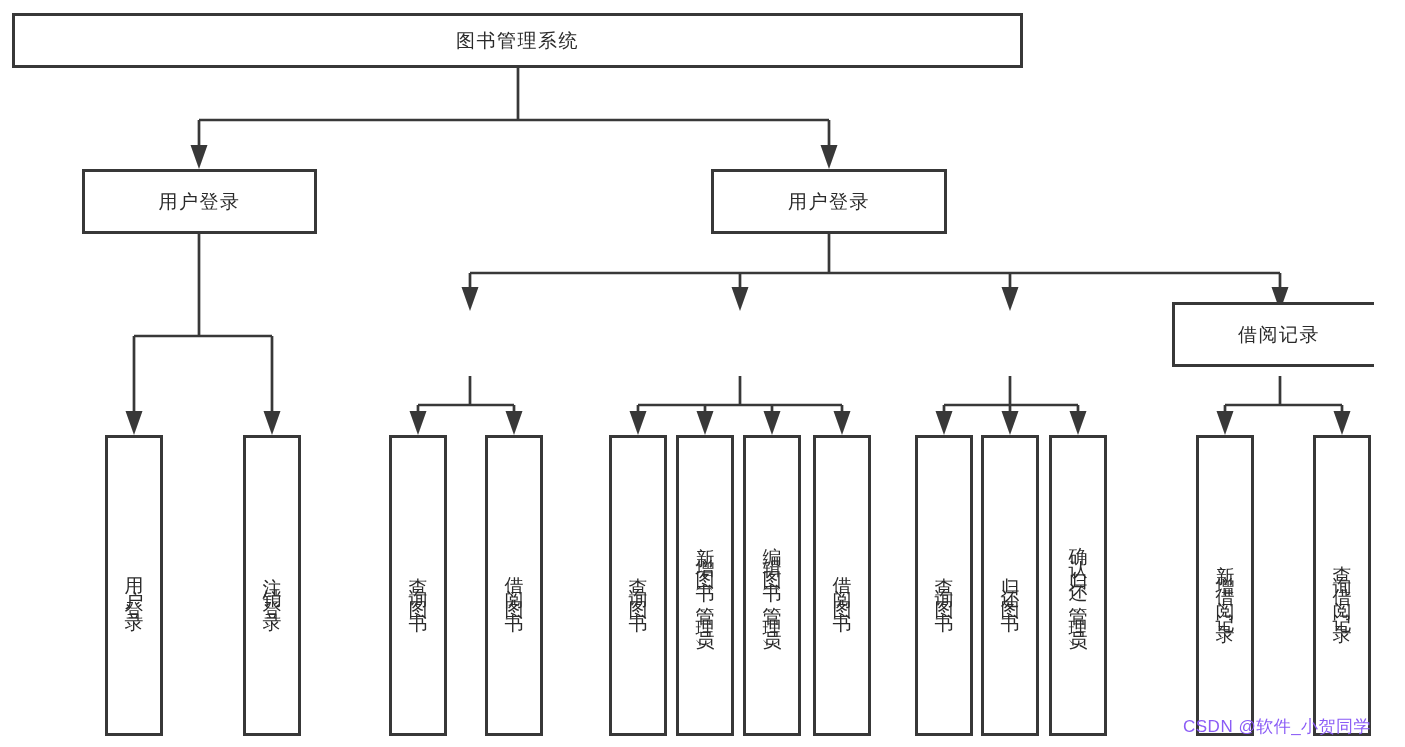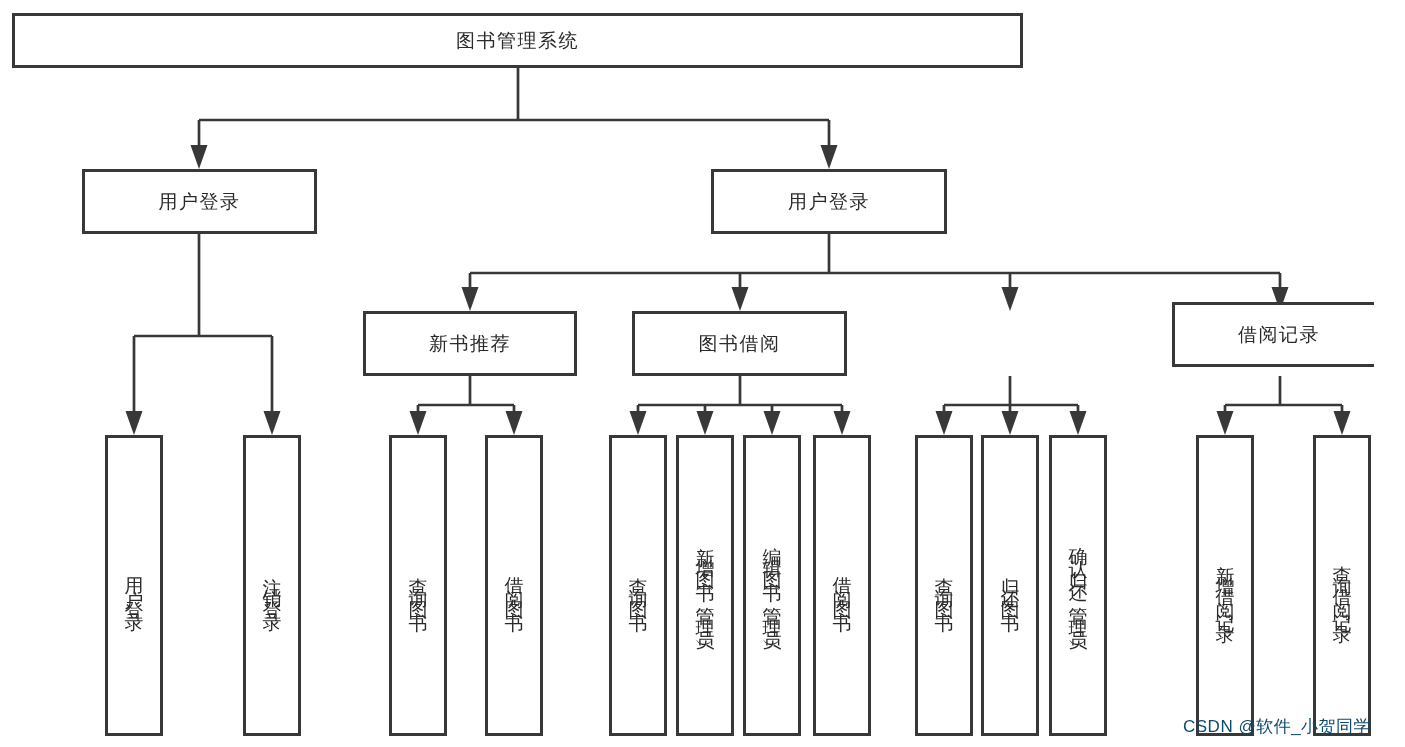--- a/index.html
+++ b/index.html
@@ -41,21 +41,21 @@
     position:absolute;
     left:0;top:0;
     pointer-events:none;
   }
   .watermark{
     position:absolute;
     left:1183px;
     top:715px;
     font-size:17px;
     letter-spacing:0.5px;
-    color:#0c4a6e;
+    color:#8b5cf6;
     z-index:5;
     white-space:nowrap;
   }
 </style>
 </head>
 <body>
 
 <div class="canvas">
 
   <svg class="connectors" width="1405" height="747" viewBox="0 0 1405 747">
@@ -93,26 +93,20 @@
     <span>图书管理系统</span>
   </div>
 
   <div class="node hbox" style="left:82px;top:169px;width:235px;height:65px">
     <span>用户登录</span>
   </div>
   <div class="node hbox" style="left:711px;top:169px;width:236px;height:65px">
     <span>用户登录</span>
   </div>
 
-  <div class="node hbox" style="left:363px;top:311px;width:214px;height:65px">
-    <span>新书推荐</span>
-  </div>
-  <div class="node hbox" style="left:632px;top:311px;width:215px;height:65px">
-    <span>图书借阅</span>
-  </div>
   <div class="node hbox" style="left:1172px;top:302px;width:214px;height:65px">
     <span>借阅记录</span>
   </div>
 
   <div class="node vbox" style="left:105px">
     <span>用户登录</span>
   </div>
   <div class="node vbox" style="left:243px">
     <span>注销登录</span>
   </div>

